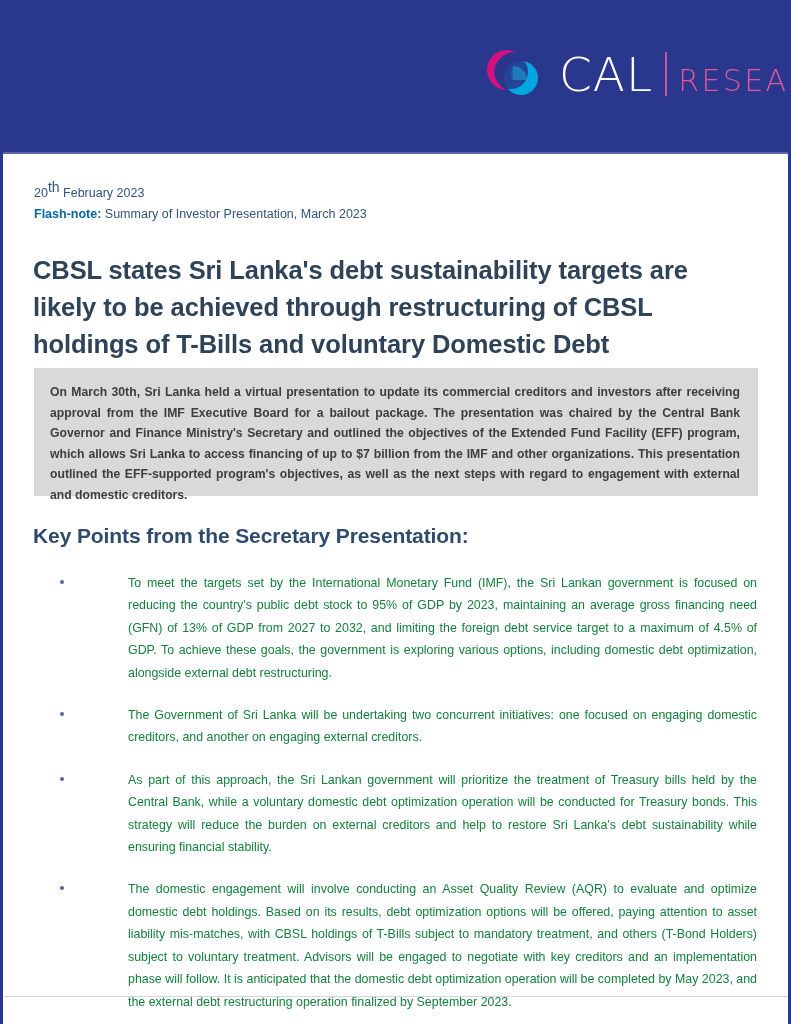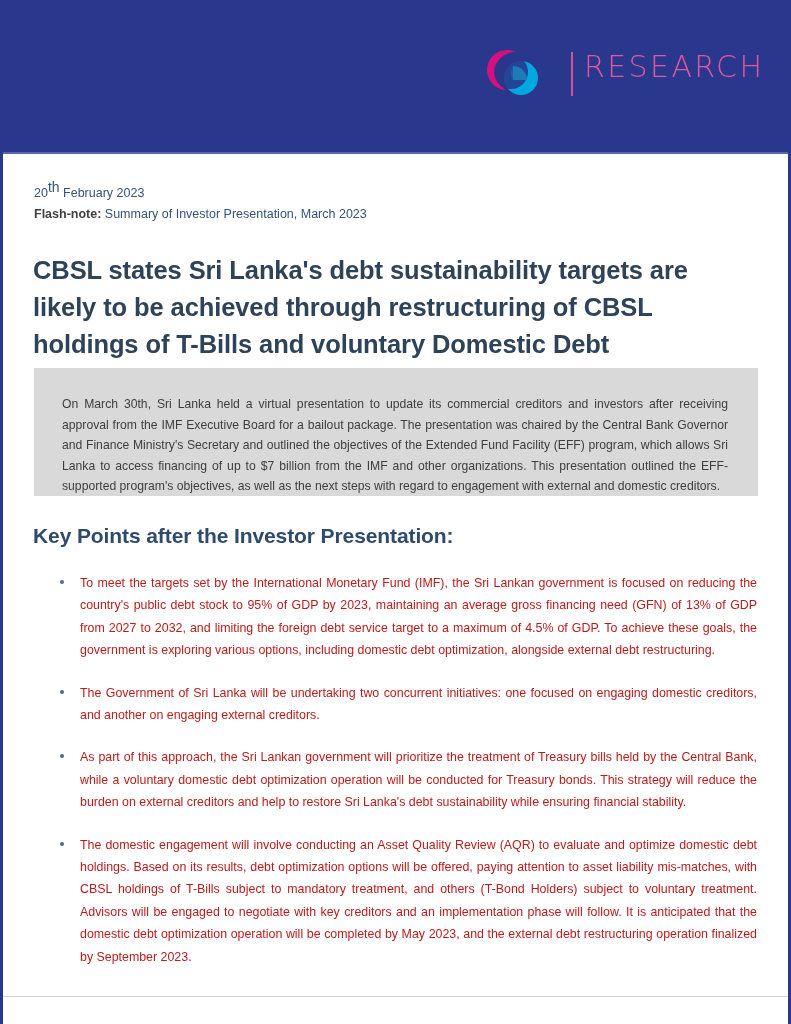--- a/index.html
+++ b/index.html
@@ -103,21 +103,21 @@
     color: #33527a;
     line-height: 19px;
   }
   .dateline sup {
     font-size: 14px;
     vertical-align: super;
     line-height: 0;
   }
   .dateline .label {
     font-weight: bold;
-    color: #404040;
+    color: #0369a1;
     text-align: center;
   }
   .dateline-row2 {
     margin-top: 2px;
   }
 
   
   .headline {
     position: absolute;
     left: 33px;
@@ -135,25 +135,26 @@
     position: absolute;
     left: 34px;
     top: 368px;
     width: 724px;
     height: 128px;
     background: #d9d9d9;
     box-sizing: border-box;
     padding: 10px 14px 10px 12px;
   }
   .summary-box p {
-    margin: 16px;
+    margin: 4px;
     font-size: 12.2px;
     line-height: 20.6px;
     color: #3d3d3d;
     text-align: justify;
+    font-weight: bold;
   }
 
   
   .section-heading {
     position: absolute;
     left: 33px;
     top: 524px;
     font-size: 21px;
     font-weight: bold;
     color: #2e4b6e;
@@ -178,22 +179,23 @@
     left: 27px;
     top: 8px;
     width: 4px;
     height: 4px;
     border-radius: 50%;
     background: #4a6c93;
   }
   .bullet .btext {
     font-size: 12.4px;
     line-height: 22.4px;
-    color: #b91c1c;
+    color: #15803d;
     text-align: justify;
+    margin-left: 48px;
   }
 
   
   .footer-rule {
     position: absolute;
     left: 3px;
     top: 996px;
     width: 785px;
     height: 1px;
     background: #d6d6d6;
@@ -227,37 +229,38 @@
         <circle cx="40" cy="36" r="17" fill="#00a7e0"></circle>
         <circle cx="30" cy="30" r="17" fill="#29378c" opacity="0.88"></circle>
 
         <path d="M32 24 A14 14 0 0 1 46 38 L32 38 Z" fill="#1d7fb8" opacity="0.95"></path>
         <path d="M32 38 A14 14 0 0 1 32 24 Z" fill="#2a5fa6" opacity="0.8"></path>
 
         <circle cx="32" cy="31" r="13.5" fill="none" stroke="#29378c" stroke-width="0"></circle>
       </svg>
     </div>
     <div class="logo-wordmark">
+      <span class="logo-cal">CAL</span>
       <span class="logo-divider"></span>
       <span class="logo-research">RESEARCH</span>
     </div>
   </div>
 
   <div class="dateline">
     <div><span>20</span><sup>th</sup><span> February 2023</span></div>
     <div class="dateline-row2"><span class="label">Flash-note:</span><span> Summary of Investor Presentation, March 2023</span></div>
   </div>
 
   <div class="headline">CBSL states Sri Lanka's debt sustainability targets are likely to be achieved through restructuring of CBSL holdings of T-Bills and voluntary Domestic Debt Optimization of T-Bonds</div>
 
   <div class="summary-box">
     <p>On March 30th, Sri Lanka held a virtual presentation to update its commercial creditors and investors after receiving approval from the IMF Executive Board for a bailout package. The presentation was chaired by the Central Bank Governor and Finance Ministry's Secretary and outlined the objectives of the Extended Fund Facility (EFF) program, which allows Sri Lanka to access financing of up to $7 billion from the IMF and other organizations. This presentation outlined the EFF-supported program's objectives, as well as the next steps with regard to engagement with external and domestic creditors.</p>
   </div>
 
-  <div class="section-heading">Key Points after the Investor Presentation:</div>
+  <div class="section-heading">Key Points from the Secretary Presentation:</div>
 
   <div class="bullets">
     <div class="bullet">
       <span class="dot"></span>
       <div class="btext">To meet the targets set by the International Monetary Fund (IMF), the Sri Lankan government is focused on reducing the country's public debt stock to 95% of GDP by 2023, maintaining an average gross financing need (GFN) of 13% of GDP from 2027 to 2032, and limiting the foreign debt service target to a maximum of 4.5% of GDP. To achieve these goals, the government is exploring various options, including domestic debt optimization, alongside external debt restructuring.</div>
     </div>
     <div class="bullet">
       <span class="dot"></span>
       <div class="btext">The Government of Sri Lanka will be undertaking two concurrent initiatives: one focused on engaging domestic creditors, and another on engaging external creditors.</div>
     </div>

